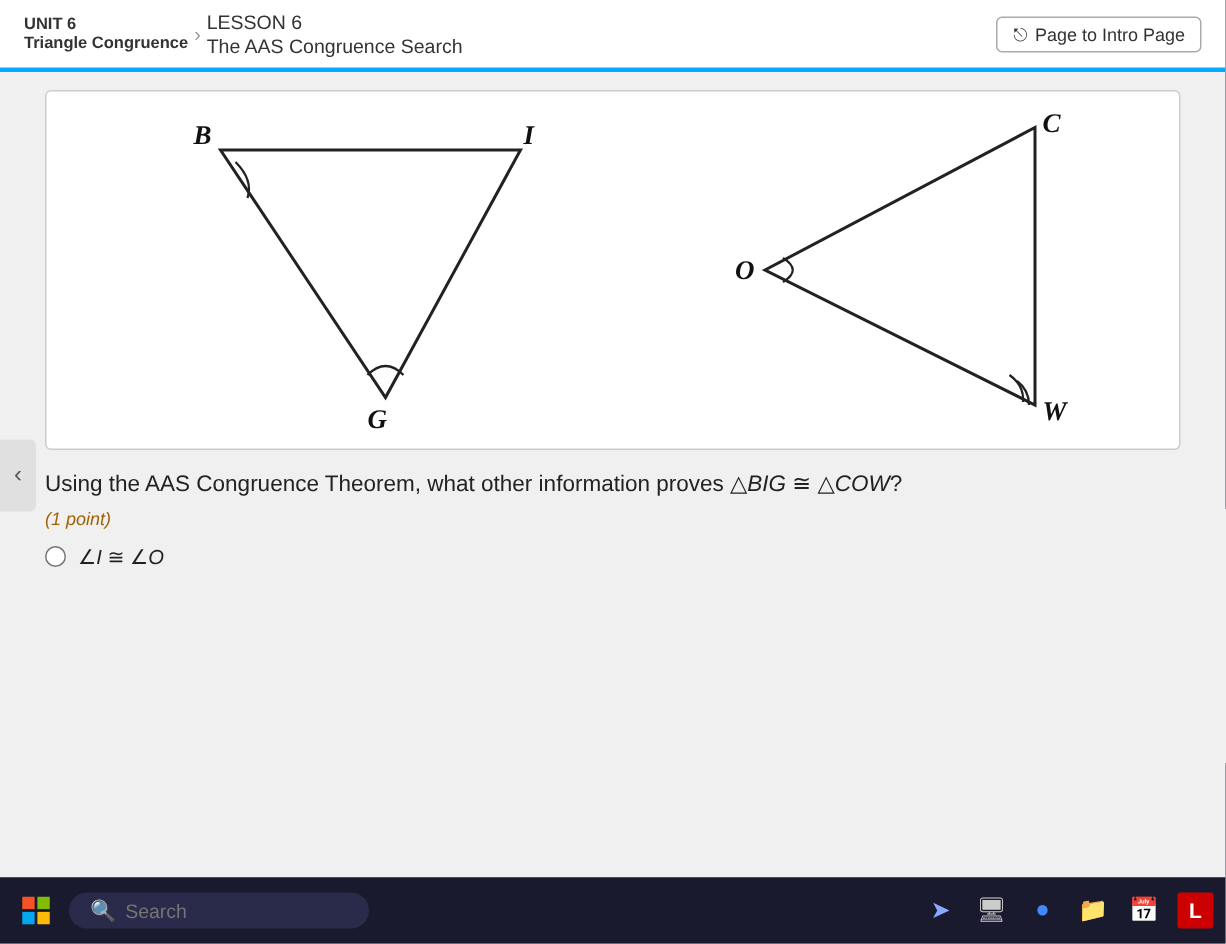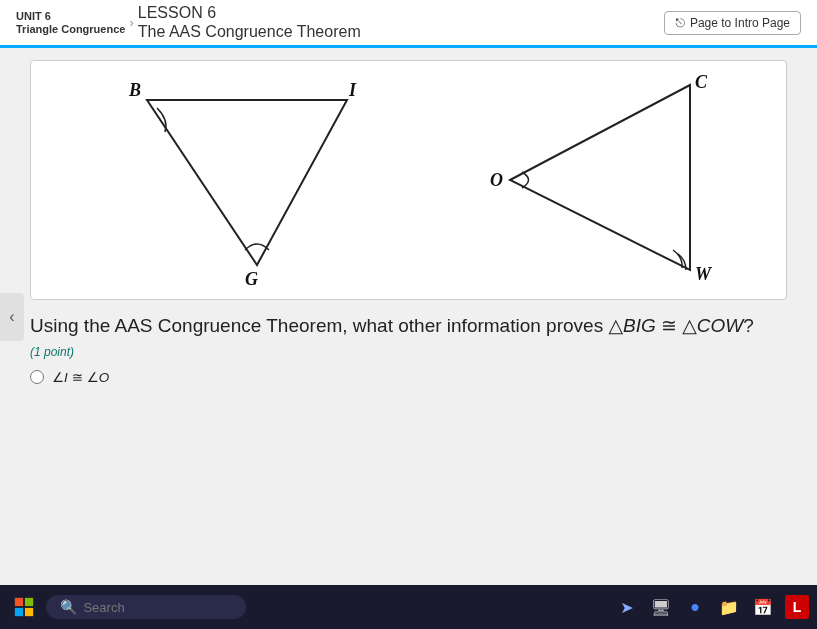--- a/index.html
+++ b/index.html
@@ -22,21 +22,21 @@
       gap: 8px;
     }
     .top-bar .breadcrumb {
       display: flex;
       align-items: center;
       font-size: 12px;
       color: #555;
       gap: 4px;
     }
     .top-bar .breadcrumb .unit-label { color: #333; font-weight: bold; font-size: 11px; }
-    .top-bar .breadcrumb .lesson-label { color: #333; font-size: 16px; }
+    .top-bar .breadcrumb .lesson-label { color: #333; font-size: 13px; }
     .top-bar .breadcrumb .chevron { color: #999; font-size: 13px; }
     .top-bar .breadcrumb-col { display: flex; flex-direction: column; gap: 1px; }
     .back-btn {
       margin-left: auto;
       background: #fff;
       border: 1.5px solid #aaa;
       border-radius: 4px;
       padding: 4px 10px;
       font-size: 12px;
       cursor: pointer;
@@ -87,28 +87,28 @@
       height: 240px;
       margin-bottom: 12px;
     }
 
     svg.triangle-svg {
       overflow: visible;
     }
 
     
     .question-text {
-      font-size: 19px;
+      font-size: 15px;
       color: #222;
       margin-bottom: 4px;
       line-height: 1.5;
     }
     .points-label {
       font-size: 12px;
-      color: #0f766e;
+      color: #a16207;
       margin-bottom: 10px;
       font-style: italic;
     }
 
     
     .answer-choices {
       display: flex;
       flex-direction: column;
       gap: 8px;
     }
@@ -210,21 +210,21 @@
 
 <div class="top-bar">
   <div class="breadcrumb">
     <div class="breadcrumb-col">
       <span class="unit-label">UNIT 6</span>
       <span class="unit-label">Triangle Congruence</span>
     </div>
     <span class="chevron">›</span>
     <div class="breadcrumb-col">
       <span class="lesson-label">LESSON 6</span>
-      <span class="lesson-label">The AAS Congruence Theorem</span>
+      <span class="lesson-label">The AAS Congruence Search</span>
     </div>
   </div>
   <button class="back-btn">
     <span>⎋</span>
     <span>Page to Intro Page</span>
   </button>
 </div>
 
 <div class="main-content">
 

